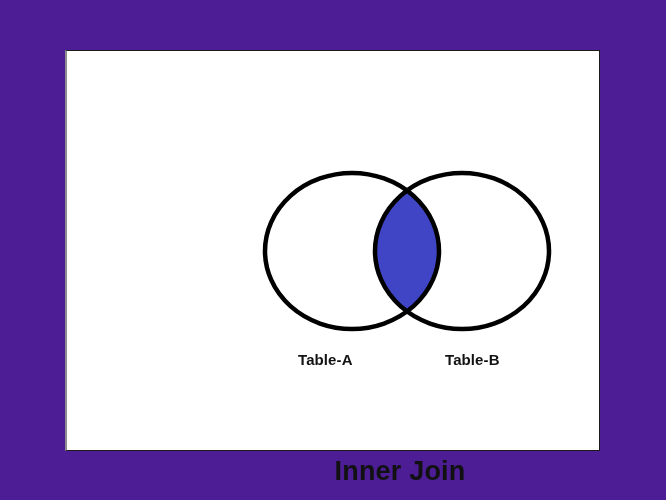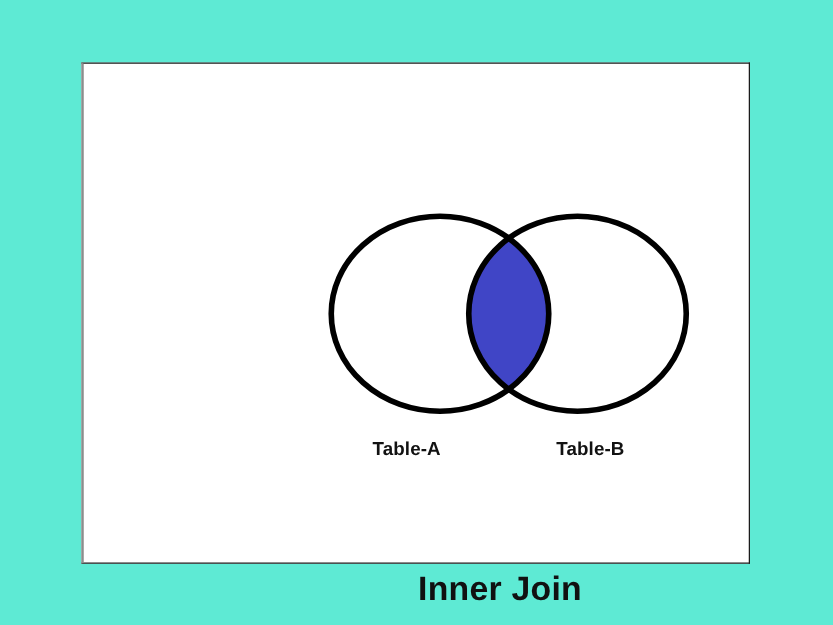--- a/index.html
+++ b/index.html
@@ -14,21 +14,21 @@
     overflow: hidden;
     font-family: "Liberation Sans", sans-serif;
   }
 
   
   #slide-canvas {
     position: absolute;
     left: 0; top: 0;
     width: 666px;
     height: 500px;
-    background: #5eead4;
+    background: #4c1d95;
   }
 
   
   #content-frame {
     position: absolute;
     left: 65px;
     top: 50px;
     width: 535px;
     height: 401px;
     background: #ffffff;

